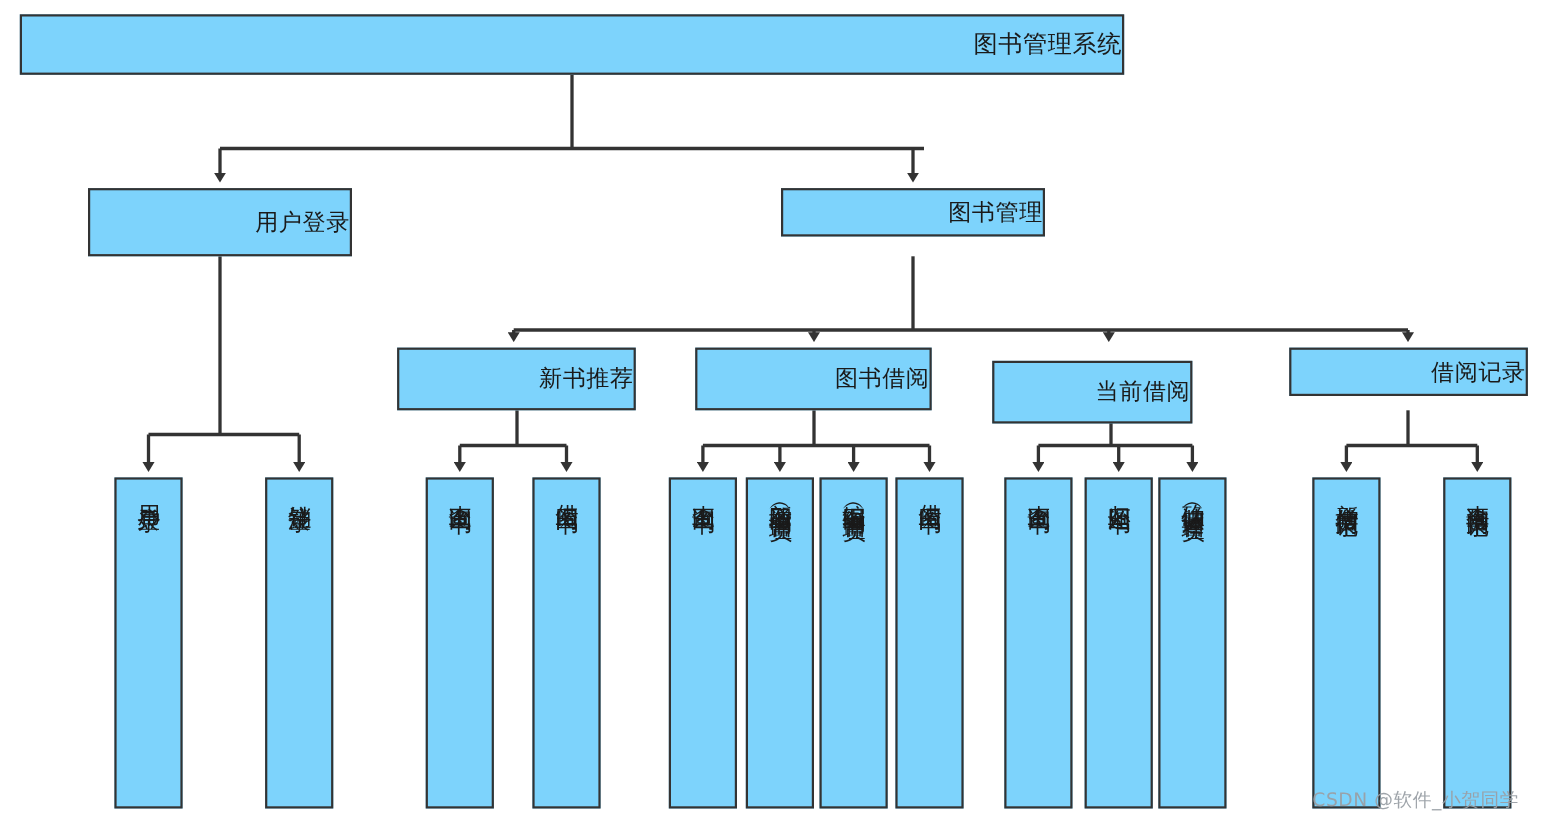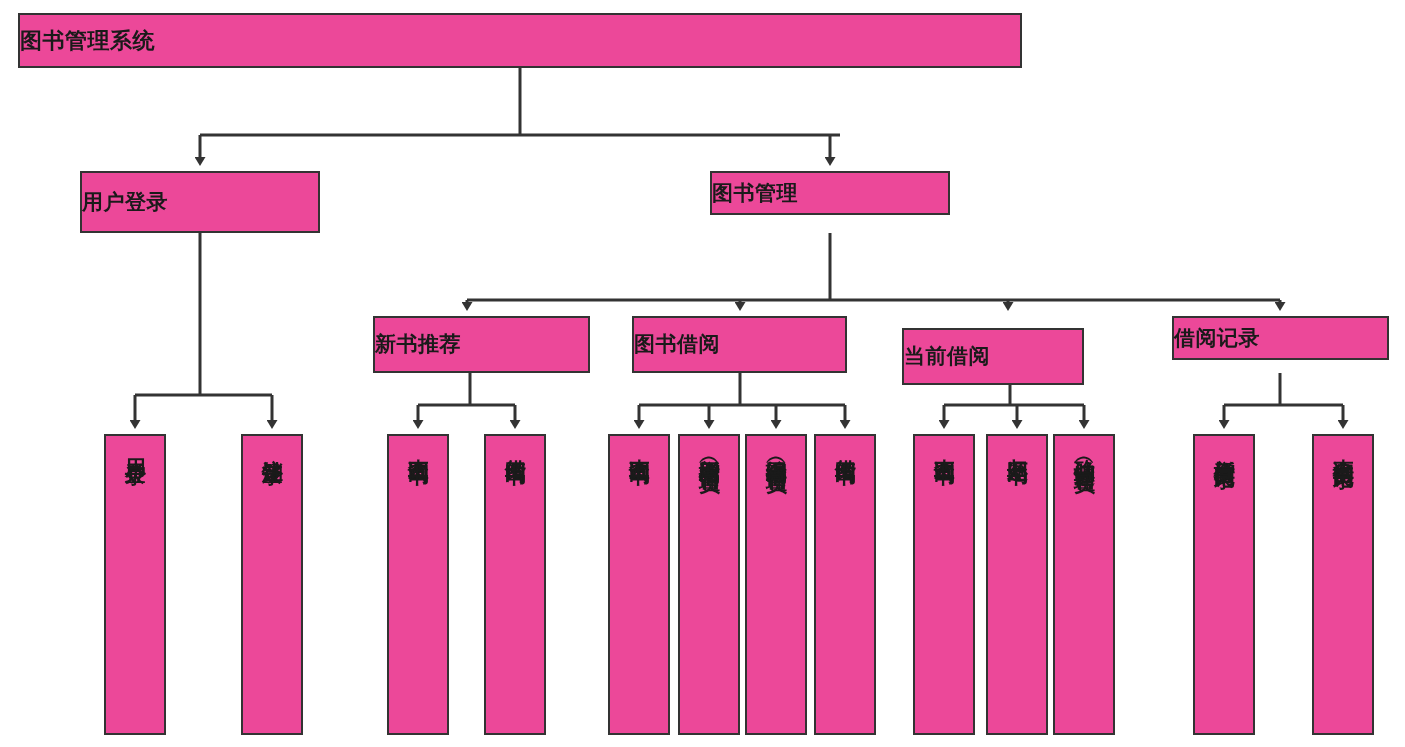--- a/index.html
+++ b/index.html
@@ -23,26 +23,25 @@
     left: 0;
     top: 0;
     width: 1405px;
     height: 747px;
     pointer-events: none;
   }
   .node {
     position: absolute;
     box-sizing: border-box;
     border: 2.5px solid #333333;
-    background: #ec4899;
+    background: #7dd3fc;
     display: flex;
     align-items: center;
-    justify-content: flex-start;
+    justify-content: flex-end;
     color: #1a1a1a;
-    font-weight: bold;
   }
   .node .label {
     display: block;
     text-align: center;
     line-height: 1.18;
   }
   .node.horizontal .label {
     writing-mode: horizontal-tb;
     font-size: 21px;
     letter-spacing: 0.5px;
@@ -129,21 +128,21 @@
     <span class="label">图书管理系统</span>
   </div>
 
   <div class="node horizontal" style="left: 80px; top: 171px; width: 240px; height: 62px;">
     <span class="label">用户登录</span>
   </div>
   <div class="node horizontal" style="left: 710px; top: 171px; width: 240px; height: 44px;">
     <span class="label">图书管理</span>
   </div>
 
-  <div class="node horizontal" style="left: 373px; top: 316px; width: 217px; height: 57px;">
+  <div class="node horizontal" style="left: 361px; top: 316px; width: 217px; height: 57px;">
     <span class="label">新书推荐</span>
   </div>
   <div class="node horizontal" style="left: 632px; top: 316px; width: 215px; height: 57px;">
     <span class="label">图书借阅</span>
   </div>
   <div class="node horizontal" style="left: 902px; top: 328px; width: 182px; height: 57px;">
     <span class="label">当前借阅</span>
   </div>
   <div class="node horizontal" style="left: 1172px; top: 316px; width: 217px; height: 44px;">
     <span class="label">借阅记录</span>
@@ -182,14 +181,15 @@
   <div class="node vertical" style="left: 1053px; top: 434px; width: 62px; height: 301px;">
     <span class="label">确认归还（管理员）</span>
   </div>
   <div class="node vertical" style="left: 1193px; top: 434px; width: 62px; height: 301px;">
     <span class="label">新增借阅记录</span>
   </div>
   <div class="node vertical" style="left: 1312px; top: 434px; width: 62px; height: 301px;">
     <span class="label">查询借阅记录</span>
   </div>
 
+  <div class="watermark" style="left: 1193px; top: 716px;">CSDN @软件_小贺同学</div>
 
 </div>
 
 </body></html>

